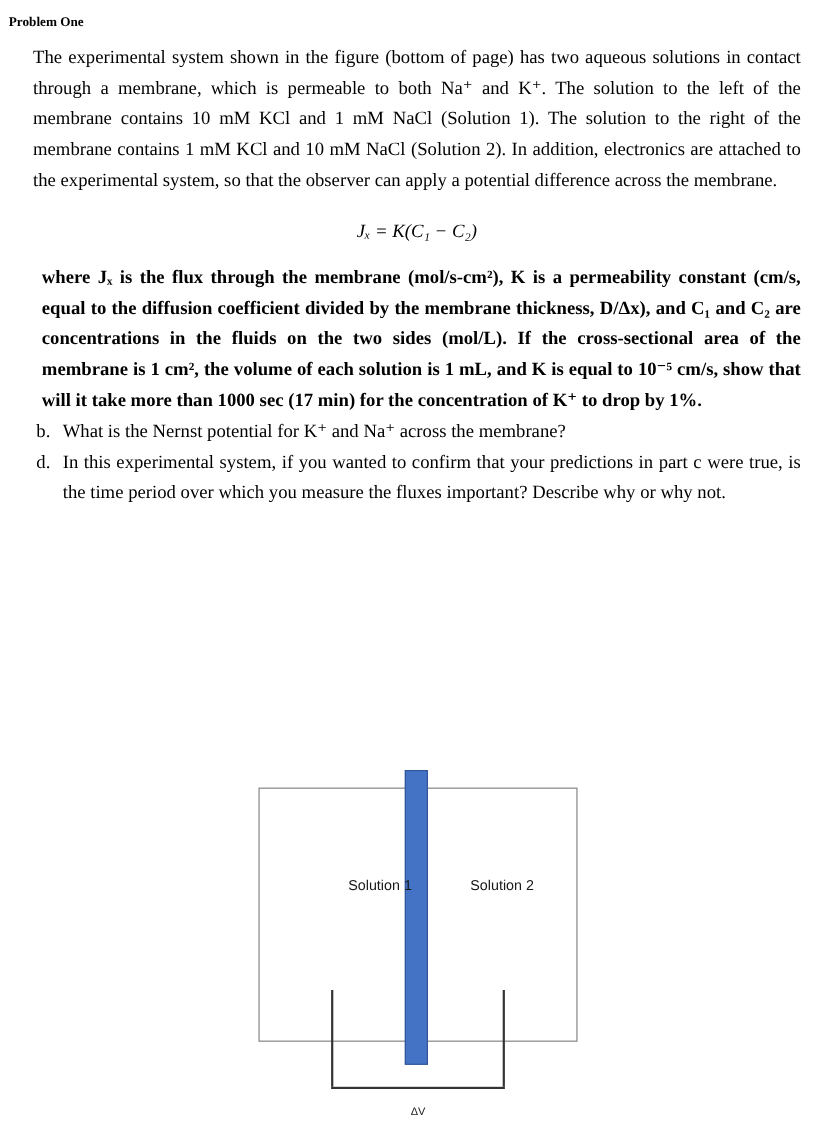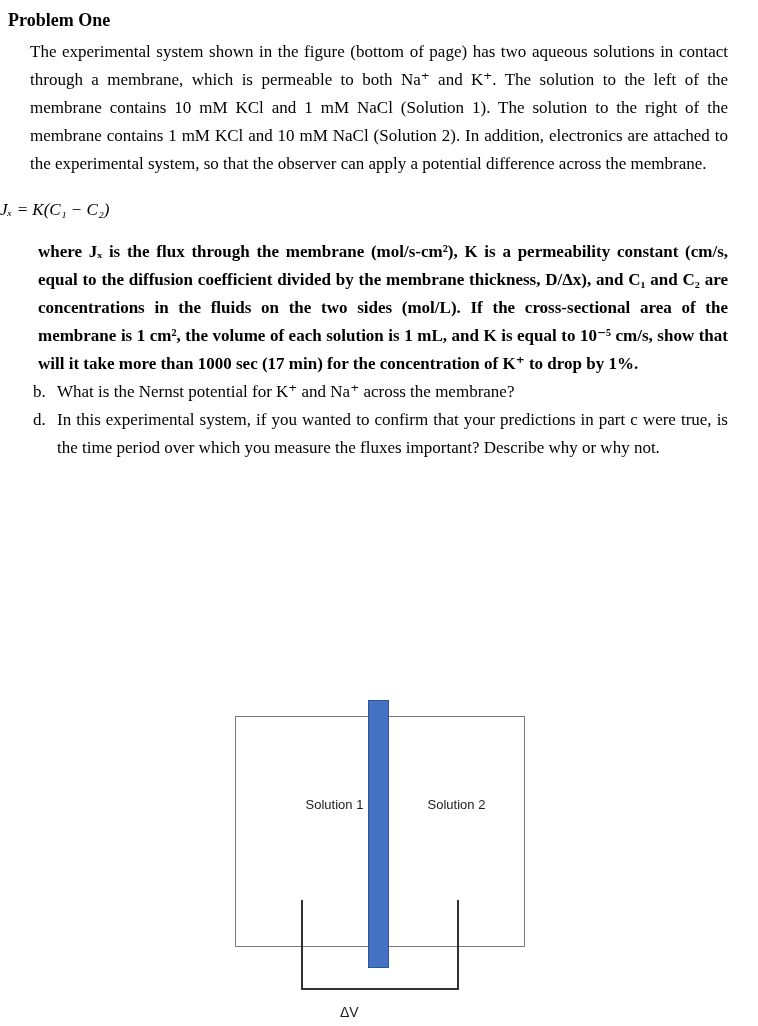--- a/index.html
+++ b/index.html
@@ -9,21 +9,21 @@
     height: 1026px;
     background: #ffffff;
     color: #000000;
     font-family: "Liberation Serif", "DejaVu Serif", serif;
     font-size: 17px;
     line-height: 28px;
     overflow: hidden;
   }
   .heading {
     font-family: "Liberation Serif", "DejaVu Serif", serif;
-    font-size: 18px;
+    font-size: 12px;
     font-weight: bold;
     margin: 8px 0 6px 8px;
     line-height: 24px;
   }
   p { margin: 0; }
   .intro {
     margin: 4px 30px 0 30px;
     text-align: justify;
   }
   .part {
@@ -31,21 +31,21 @@
     text-align: justify;
     padding-left: 24px;
     text-indent: -24px;
   }
   .part .lbl {
     display: inline-block;
     width: 24px;
     text-indent: 0;
   }
   .equation {
-    text-align: left;
+    text-align: center;
     font-style: italic;
     margin: 18px 0 14px 0;
   }
   .part-a-body {
     margin: 0 30px 0 38px;
     text-align: justify;
     font-weight: bold;
   }
   
   .figure {
@@ -77,28 +77,29 @@
   }
   .chamber-label {
     font-family: "Liberation Sans", "DejaVu Sans", sans-serif;
     font-size: 13px;
     color: #1a1a1a;
     top: 97px;
     width: 133px;
     text-align: center;
     line-height: 16px;
   }
-  .label-left  { left: 220px; padding-left: 48px; }
+  .label-left  { left: 231px; padding-left: 48px; }
   .label-right { left: 390px; }
   .dv-label {
     font-family: "Liberation Sans", "DejaVu Sans", sans-serif;
-    font-size: 14px;
+    font-size: 10px;
     color: #1a1a1a;
     left: 340px; top: 298px;
     width: 80px;
+    text-align: center;
   }
 </style>
 </head>
 <body>
 
 <div class="page">
 
   <div class="heading">Problem One</div>
 
   <p class="intro">The experimental system shown in the figure (bottom of page) has two aqueous solutions in contact through a membrane, which is permeable to both Na⁺ and K⁺. The solution to the left of the membrane contains 10 mM KCl and 1 mM NaCl (Solution 1). The solution to the right of the membrane contains 1 mM KCl and 10 mM NaCl (Solution 2). In addition, electronics are attached to the experimental system, so that the observer can apply a potential difference across the membrane.</p>

